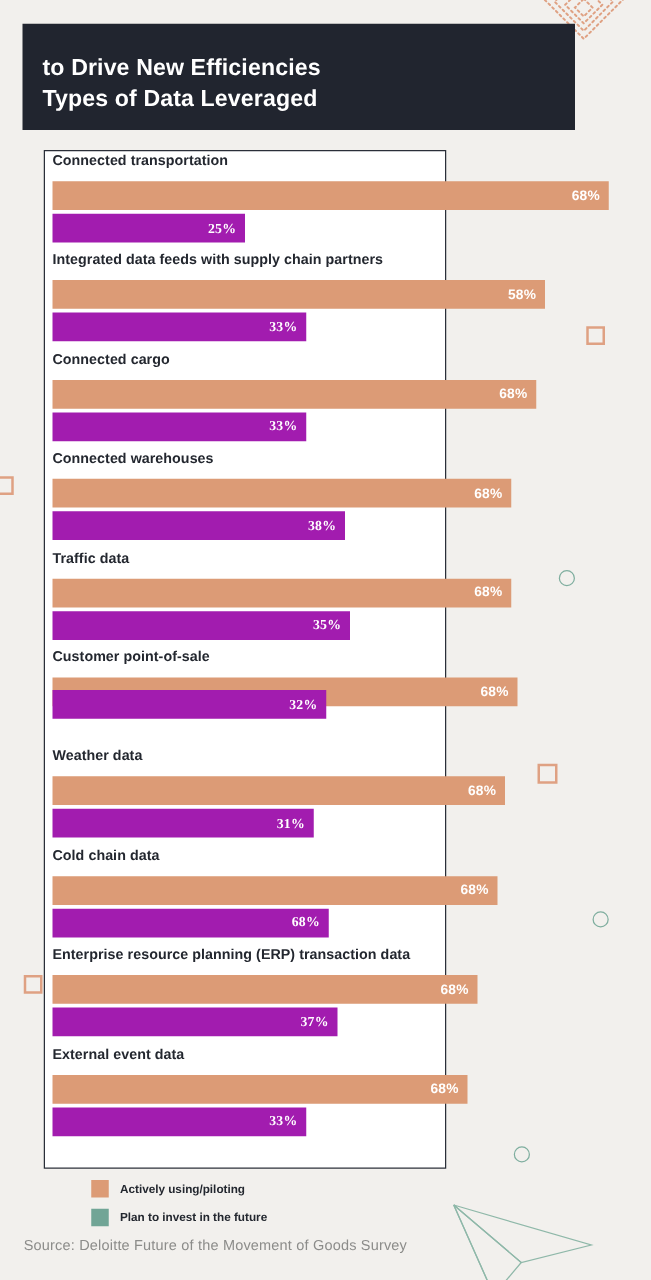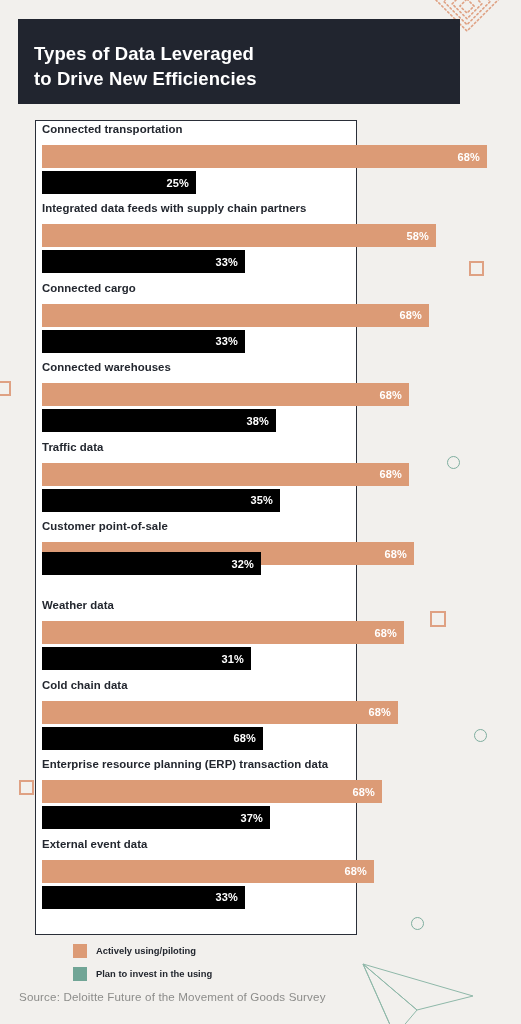--- a/index.html
+++ b/index.html
@@ -54,21 +54,21 @@
   }
   .bar{
     position:absolute;left:0;height:23px;
     display:flex;align-items:center;justify-content:flex-end;
     box-sizing:border-box;padding-right:7px;
   }
   .bar span{
     color:#ffffff;font-size:11px;font-weight:bold;letter-spacing:.2px;
   }
   .bar.orange{background:#dc9b76;}
-  .bar.teal{background:#000000;}
+  .bar.teal{background:#a21caf;font-family:Liberation Serif, serif;}
 
   
   .legend{position:absolute;left:36px;top:942px;}
   .legend-row{display:flex;align-items:center;height:17px;margin-bottom:6px;margin-left:37px;}
   .legend-swatch{width:14px;height:14px;margin-right:9px;flex:none;}
   .legend-swatch.orange{background:#dc9b76;}
   .legend-swatch.teal{background:#71a596;}
   .legend-label{font-size:9.4px;font-weight:bold;color:#23272f;}
   .source{
     position:absolute;left:19px;top:990px;
@@ -101,22 +101,22 @@
   <svg width="175" height="80" viewBox="0 0 175 80">
     <g fill="none" stroke="#8fb8a9" stroke-width="1">
       <path d="M8 6 L118 38 L62 52 Z"></path>
       <path d="M8 6 L62 52 L40 78 Z"></path>
       <path d="M8 6 L40 78"></path>
     </g>
   </svg>
 </div>
 
 <div class="title-banner">
+  <div class="line">to Drive New Efficiencies</div>
   <div class="line">Types of Data Leveraged</div>
-  <div class="line">to Drive New Efficiencies</div>
 </div>
 
 <div class="panel"></div>
 
 <div class="rows" id="rows">
     <div class="grp" style="top: 3px;">
       <div class="grp-label">Connected transportation</div>
       <div class="bar orange" style="top: 22px; width: 445px;">
         <span>68%</span>
       </div>
@@ -207,17 +207,17 @@
     </div>
   </div>
 
 <div class="legend">
   <div class="legend-row">
     <span class="legend-swatch orange"></span>
     <span class="legend-label">Actively using/piloting</span>
   </div>
   <div class="legend-row">
     <span class="legend-swatch teal"></span>
-    <span class="legend-label">Plan to invest in the using</span>
+    <span class="legend-label">Plan to invest in the future</span>
   </div>
 </div>
 
 <div class="source">Source: Deloitte Future of the Movement of Goods Survey</div>
 
 </body></html>

